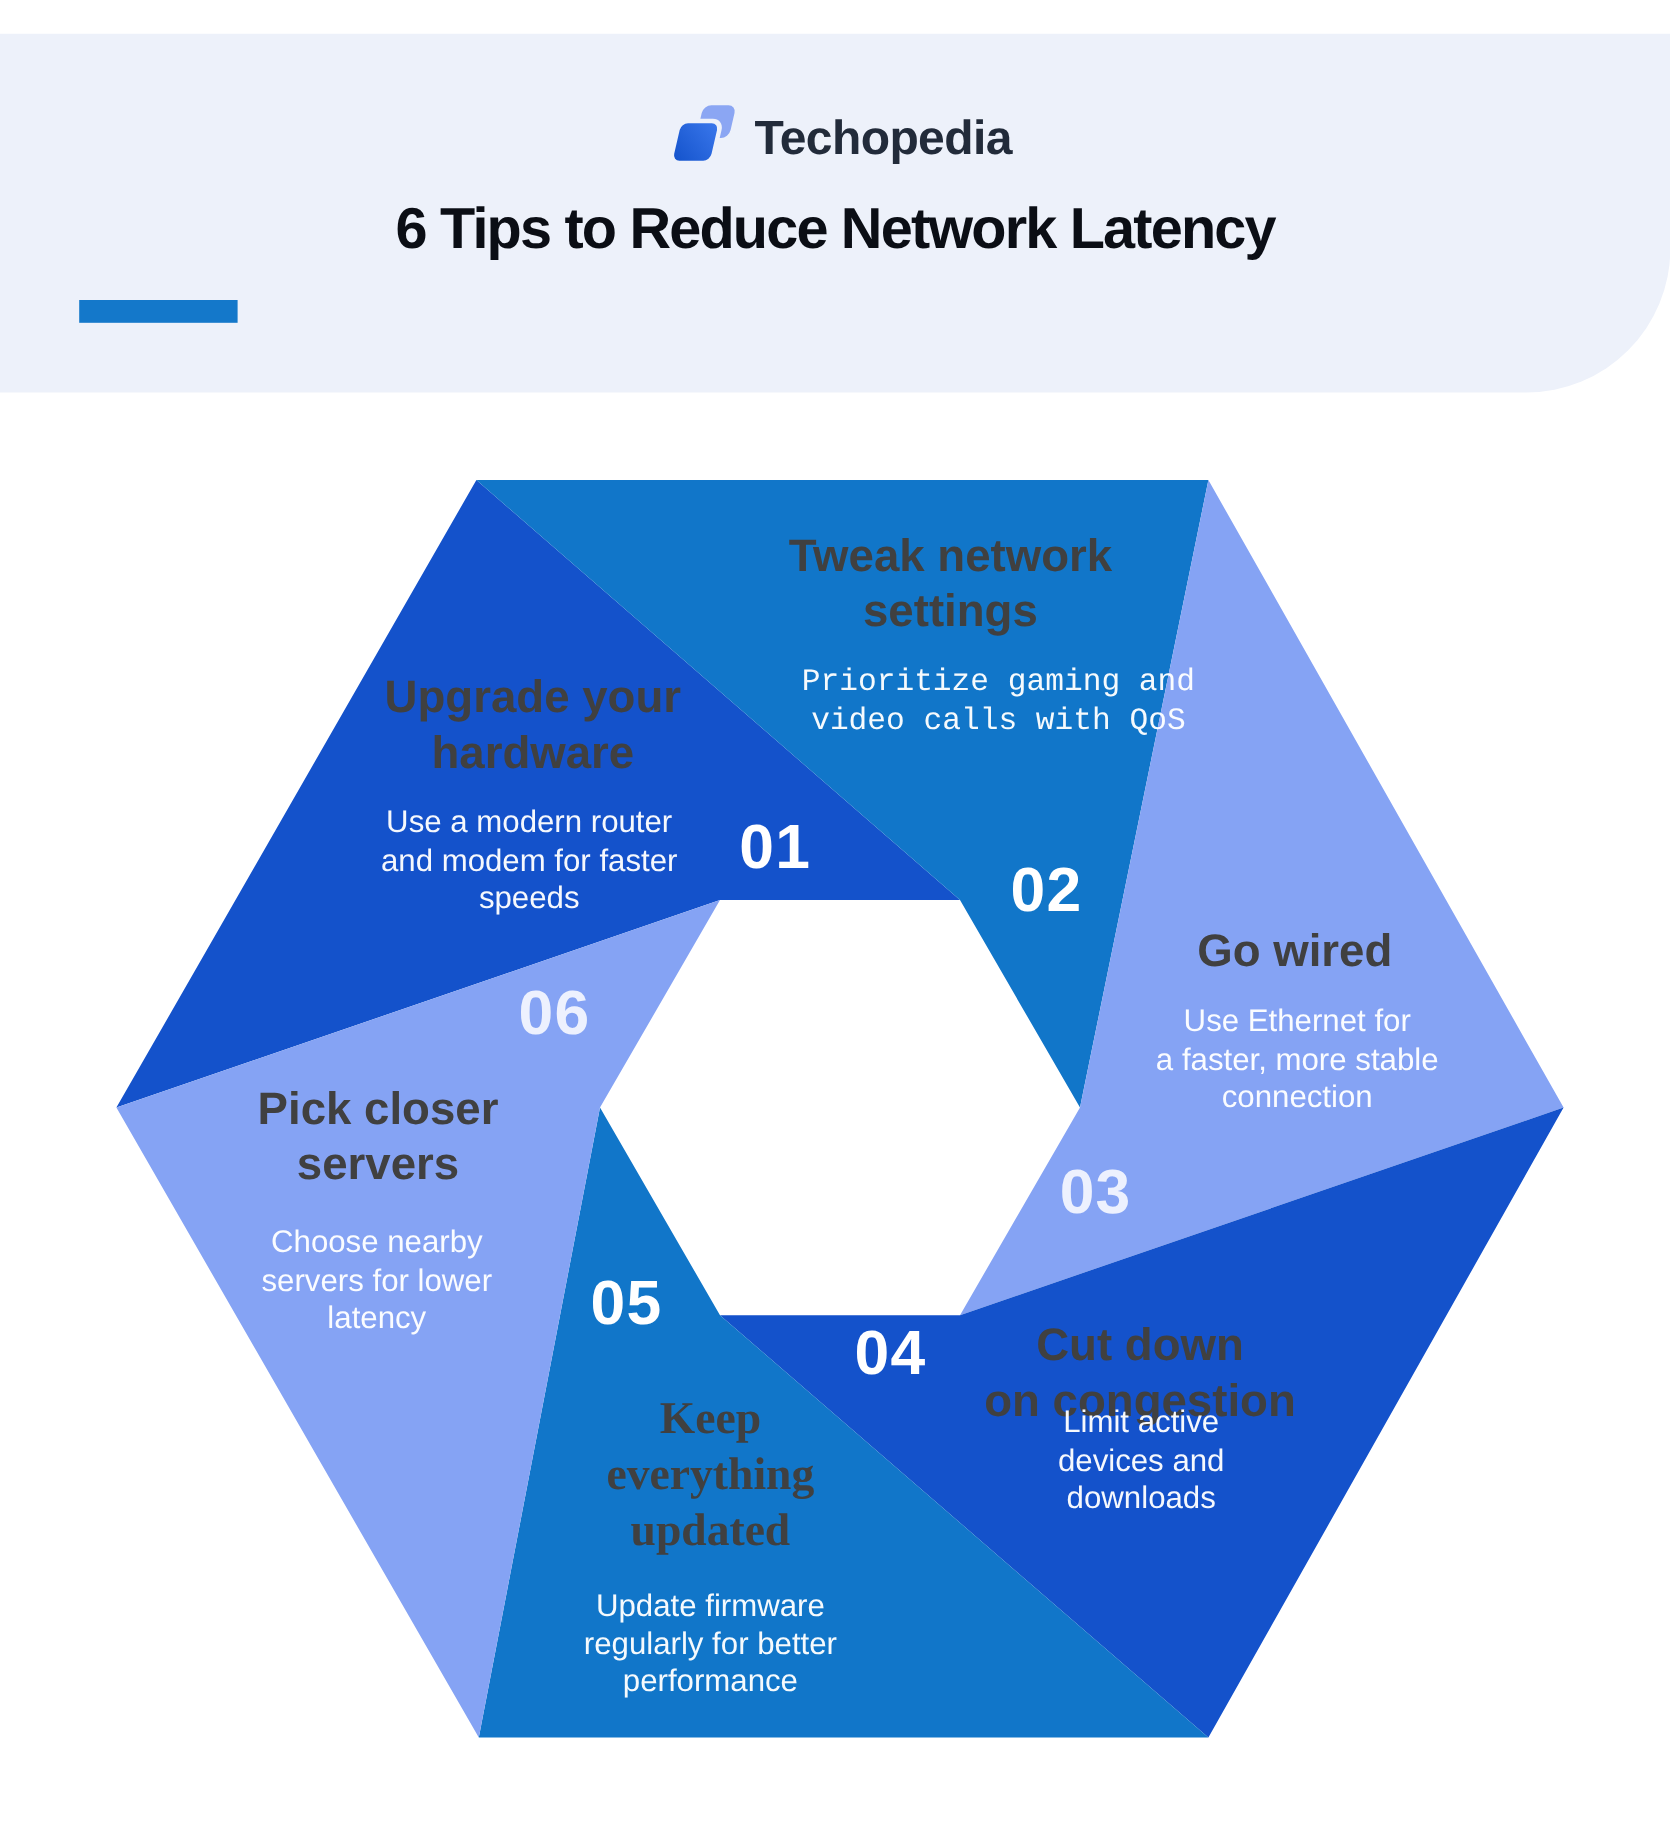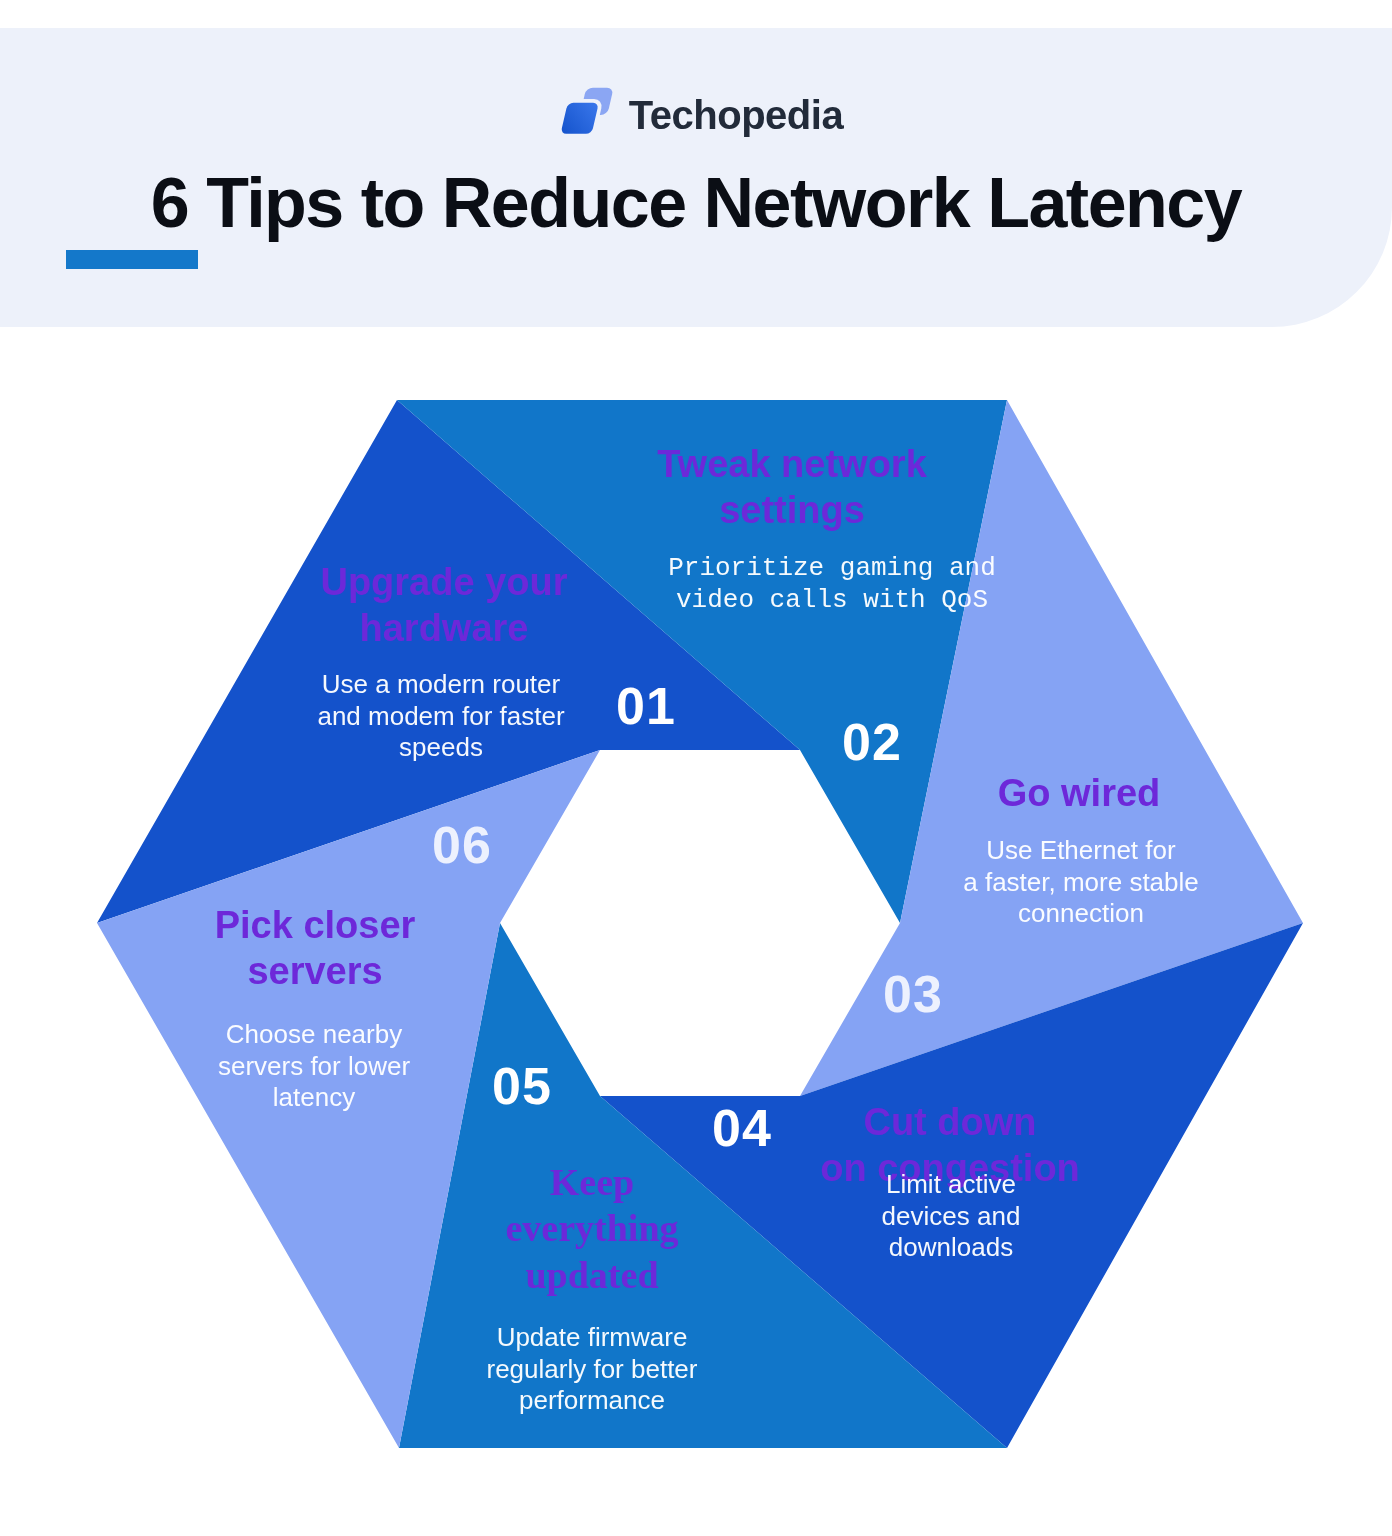--- a/index.html
+++ b/index.html
@@ -17,39 +17,39 @@
   }
   .brand-row {
     position:absolute; top:56px; left:0; width:100%;
     display:flex; justify-content:center; align-items:center; gap:14px;
   }
   .brand-name {
     font-size:40px; font-weight:bold; color:#222B3A; letter-spacing:-0.5px;
   }
   .main-title {
     position:absolute; top:140px; left:0; width:100%;
-    text-align:center; font-size:70px; font-weight:bold;
+    text-align:center; font-size:48px; font-weight:bold;
     color:#0B0E15; letter-spacing:-1.5px; line-height:1;
   }
   .title-underline {
     position:absolute; left:66px; top:222px; width:132px; height:19px;
     background:#1478CA;
   }
   
   .pinwheel { position:absolute; left:0; top:0; }
   .tip-num {
     position:absolute; transform:translate(-50%,-50%);
     font-size:52px; font-weight:bold; color:#ffffff; line-height:1;
     letter-spacing:1px;
   }
   .tip-num.soft { color:rgba(255,255,255,0.85); }
   .tip-title {
     position:absolute; transform:translate(-50%,-50%);
     width:480px; text-align:center; white-space:pre-line;
-    font-size:38px; font-weight:bold; color:#6d28d9; line-height:1.22;
+    font-size:38px; font-weight:bold; color:#404040; line-height:1.22;
   }
   .tip-desc {
     position:absolute; transform:translate(-50%,-50%);
     width:480px; text-align:center; white-space:pre-line;
     font-size:26px; color:rgba(255,255,255,0.96); line-height:1.22;
   }
 </style>
 </head>
 <body>
 

